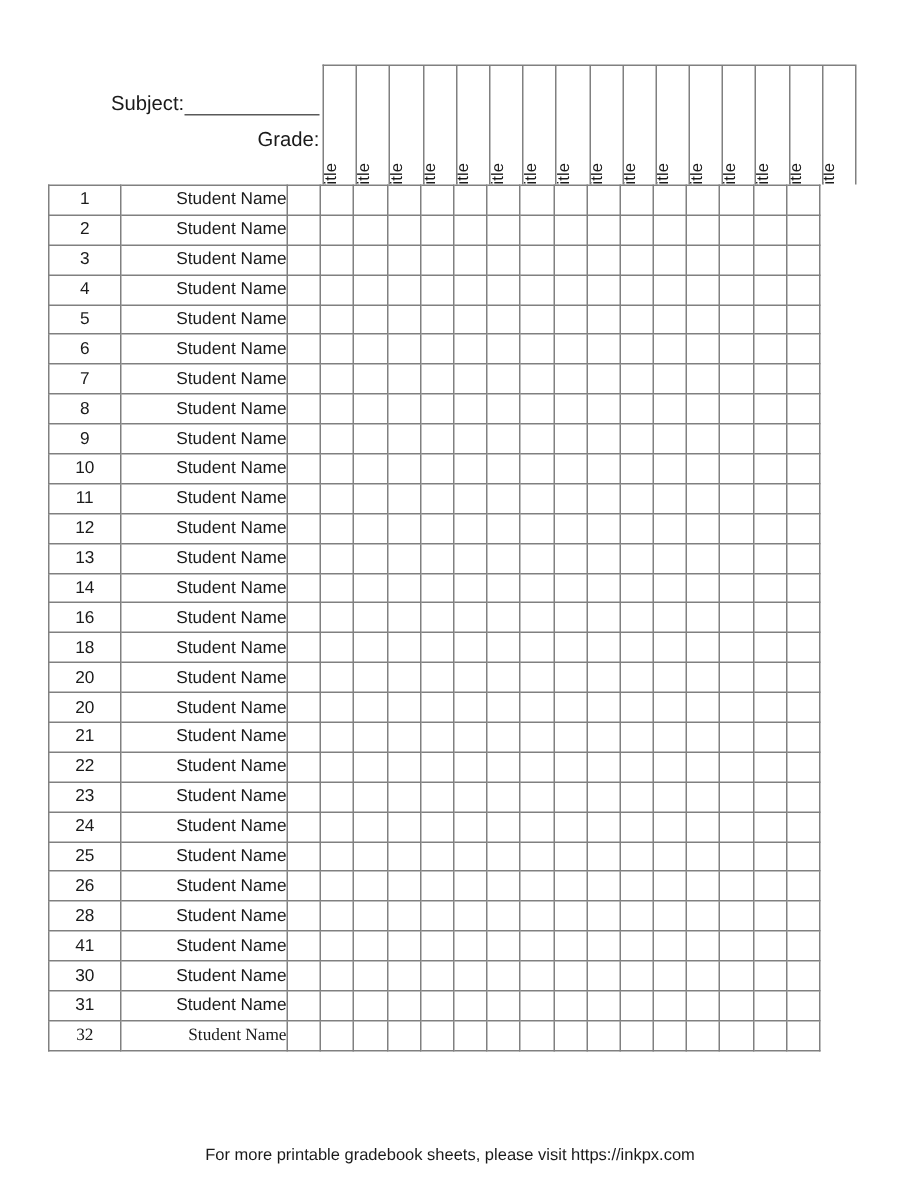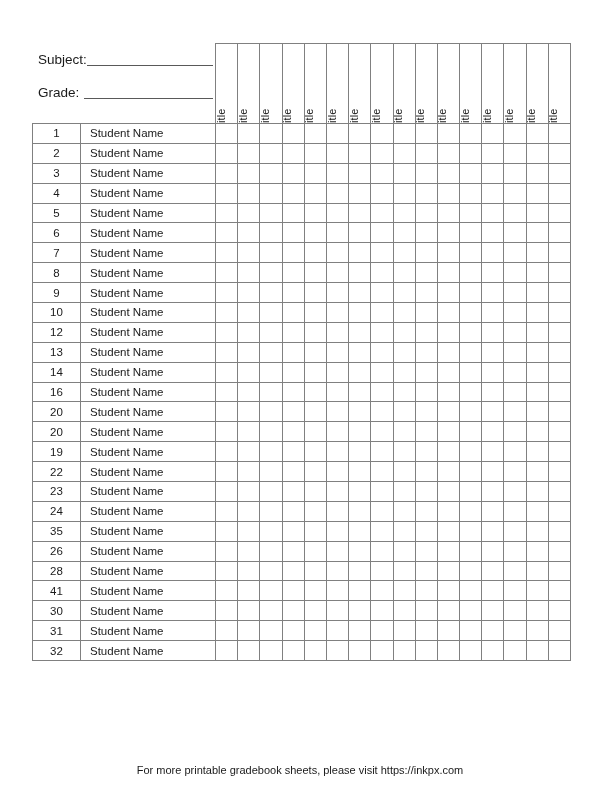--- a/index.html
+++ b/index.html
@@ -26,26 +26,28 @@
 
   
   .field-block {
     position: absolute;
     left: 38px;
     top: 52px;
     width: 175px;
   }
   .field-row {
     display: flex;
+    align-items: flex-end;
     height: 25px;
     font-size: 13.5px;
     line-height: 16px;
     white-space: nowrap;
-  }
-  .field-row + .field-row { margin-top: 8px; }
+    margin-left: 36px;
+  }
+  .field-row + .field-row { margin-top: 8px; flex-direction: column; }
   .field-label {
     color: #1a1a1a;
   }
   .field-rule {
     flex: 1 1 auto;
     border-bottom: 1.4px solid #595959;
     height: 13px;
     margin-left: 0px;
   }
   .field-rule.spaced { margin-left: 5px; }
@@ -96,29 +98,29 @@
     padding: 0;
     box-sizing: border-box;
     font-size: 11.5px;
     color: #1a1a1a;
   }
   .col-num {
     width: 48px;
     text-align: center;
   }
   .col-name {
-    width: 135px;
-    text-align: left;
+    width: 111px;
+    text-align: right;
     padding-left: 9px !important;
   }
   .col-mark {
     width: 22.19px;
   }
   .grade-table tr:first-child td { border-top-width: 1.6px; }
-  .grade-table tr:last-child td { border-bottom-width: 1.6px; }
+  .grade-table tr:last-child td { border-bottom-width: 1.6px; font-family: Liberation Serif, serif; }
   .grade-table td:first-child { border-left-width: 1.6px; }
   .grade-table td:last-child { border-right-width: 1.6px; }
 
   
   .footer-note {
     position: absolute;
     left: 0;
     top: 764px;
     width: 600px;
     text-align: center;
@@ -389,20 +391,40 @@
           <td class="col-mark"></td>
           <td class="col-mark"></td>
           <td class="col-mark"></td>
           <td class="col-mark"></td>
           <td class="col-mark"></td>
           <td class="col-mark"></td>
           <td class="col-mark"></td>
           <td class="col-mark"></td>
         </tr>
         <tr>
+          <td class="col-num">11</td>
+          <td class="col-name">Student Name</td>
+          <td class="col-mark"></td>
+          <td class="col-mark"></td>
+          <td class="col-mark"></td>
+          <td class="col-mark"></td>
+          <td class="col-mark"></td>
+          <td class="col-mark"></td>
+          <td class="col-mark"></td>
+          <td class="col-mark"></td>
+          <td class="col-mark"></td>
+          <td class="col-mark"></td>
+          <td class="col-mark"></td>
+          <td class="col-mark"></td>
+          <td class="col-mark"></td>
+          <td class="col-mark"></td>
+          <td class="col-mark"></td>
+          <td class="col-mark"></td>
+        </tr>
+        <tr>
           <td class="col-num">12</td>
           <td class="col-name">Student Name</td>
           <td class="col-mark"></td>
           <td class="col-mark"></td>
           <td class="col-mark"></td>
           <td class="col-mark"></td>
           <td class="col-mark"></td>
           <td class="col-mark"></td>
           <td class="col-mark"></td>
           <td class="col-mark"></td>
@@ -469,20 +491,40 @@
           <td class="col-mark"></td>
           <td class="col-mark"></td>
           <td class="col-mark"></td>
           <td class="col-mark"></td>
           <td class="col-mark"></td>
           <td class="col-mark"></td>
           <td class="col-mark"></td>
           <td class="col-mark"></td>
         </tr>
         <tr>
+          <td class="col-num">18</td>
+          <td class="col-name">Student Name</td>
+          <td class="col-mark"></td>
+          <td class="col-mark"></td>
+          <td class="col-mark"></td>
+          <td class="col-mark"></td>
+          <td class="col-mark"></td>
+          <td class="col-mark"></td>
+          <td class="col-mark"></td>
+          <td class="col-mark"></td>
+          <td class="col-mark"></td>
+          <td class="col-mark"></td>
+          <td class="col-mark"></td>
+          <td class="col-mark"></td>
+          <td class="col-mark"></td>
+          <td class="col-mark"></td>
+          <td class="col-mark"></td>
+          <td class="col-mark"></td>
+        </tr>
+        <tr>
           <td class="col-num">20</td>
           <td class="col-name">Student Name</td>
           <td class="col-mark"></td>
           <td class="col-mark"></td>
           <td class="col-mark"></td>
           <td class="col-mark"></td>
           <td class="col-mark"></td>
           <td class="col-mark"></td>
           <td class="col-mark"></td>
           <td class="col-mark"></td>
@@ -509,21 +551,21 @@
           <td class="col-mark"></td>
           <td class="col-mark"></td>
           <td class="col-mark"></td>
           <td class="col-mark"></td>
           <td class="col-mark"></td>
           <td class="col-mark"></td>
           <td class="col-mark"></td>
           <td class="col-mark"></td>
         </tr>
         <tr>
-          <td class="col-num">19</td>
+          <td class="col-num">21</td>
           <td class="col-name">Student Name</td>
           <td class="col-mark"></td>
           <td class="col-mark"></td>
           <td class="col-mark"></td>
           <td class="col-mark"></td>
           <td class="col-mark"></td>
           <td class="col-mark"></td>
           <td class="col-mark"></td>
           <td class="col-mark"></td>
           <td class="col-mark"></td>
@@ -589,21 +631,21 @@
           <td class="col-mark"></td>
           <td class="col-mark"></td>
           <td class="col-mark"></td>
           <td class="col-mark"></td>
           <td class="col-mark"></td>
           <td class="col-mark"></td>
           <td class="col-mark"></td>
           <td class="col-mark"></td>
         </tr>
         <tr>
-          <td class="col-num">35</td>
+          <td class="col-num">25</td>
           <td class="col-name">Student Name</td>
           <td class="col-mark"></td>
           <td class="col-mark"></td>
           <td class="col-mark"></td>
           <td class="col-mark"></td>
           <td class="col-mark"></td>
           <td class="col-mark"></td>
           <td class="col-mark"></td>
           <td class="col-mark"></td>
           <td class="col-mark"></td>

